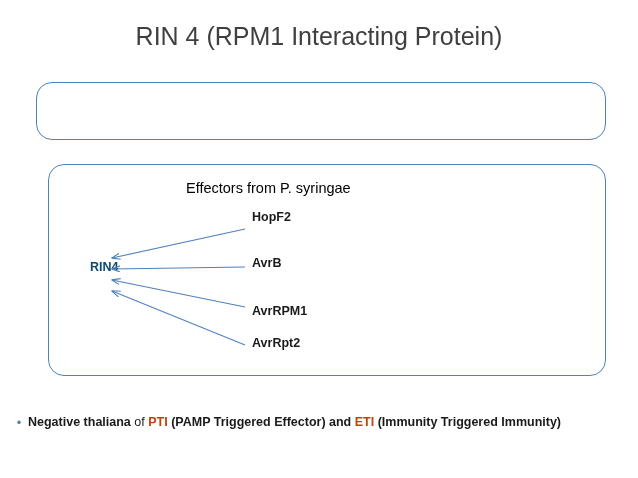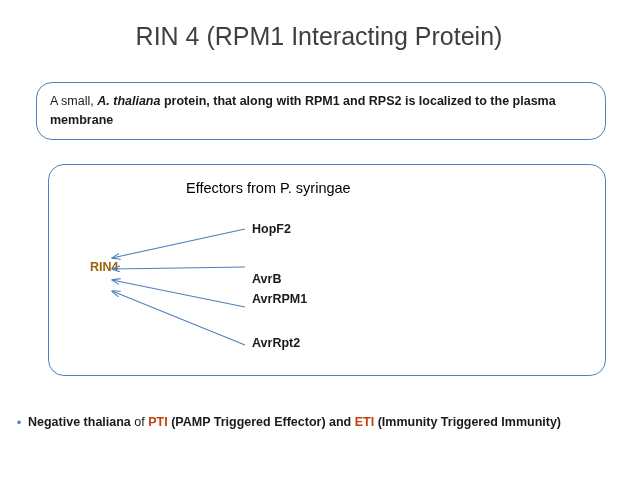--- a/index.html
+++ b/index.html
@@ -78,31 +78,31 @@
     white-space: nowrap;
   }
   .effector-label {
     position: absolute;
     font-size: 12.5px;
     font-weight: bold;
     color: #1a1a1a;
     left: 252px;
     white-space: nowrap;
   }
-  #eff-0 { top: 222px; }
-  #eff-1 { top: 272px; }
-  #eff-2 { top: 292px; }
+  #eff-0 { top: 210px; }
+  #eff-1 { top: 256px; }
+  #eff-2 { top: 304px; }
   #eff-3 { top: 336px; }
   #rin4-label {
     position: absolute;
     left: 62px;
     top: 260px;
     font-size: 12.5px;
     font-weight: bold;
-    color: #a16207;
+    color: #0c4a6e;
     white-space: nowrap;
     padding-left: 28px;
   }
   #arrow-svg {
     position: absolute;
     left: 90px;
     top: 215px;
     width: 165px;
     height: 140px;
   }
@@ -133,21 +133,20 @@
   #bullet-text .reg { font-weight: normal; }
 </style>
 </head>
 <body>
 
 <div class="slide">
 
   <div id="title">RIN 4 (RPM1 Interacting Protein)</div>
 
   <div class="rounded-box" id="desc-box"></div>
-  <div id="desc-text"><span class="reg">A small, </span><span class="ital">A. thaliana</span><span> protein, that along with RPM1 and RPS2 is localized to the plasma membrane</span></div>
 
   <div class="rounded-box" id="diagram-box"></div>
 
   <div id="effectors-heading">Effectors from P. syringae</div>
 
   <div id="rin4-label">RIN4</div>
 
   <svg id="arrow-svg" viewBox="0 0 165 140" xmlns="http://www.w3.org/2000/svg">
     <defs>
       <marker id="arrowhead" markerWidth="9" markerHeight="9" refX="7.5" refY="3" orient="auto" markerUnits="strokeWidth">

